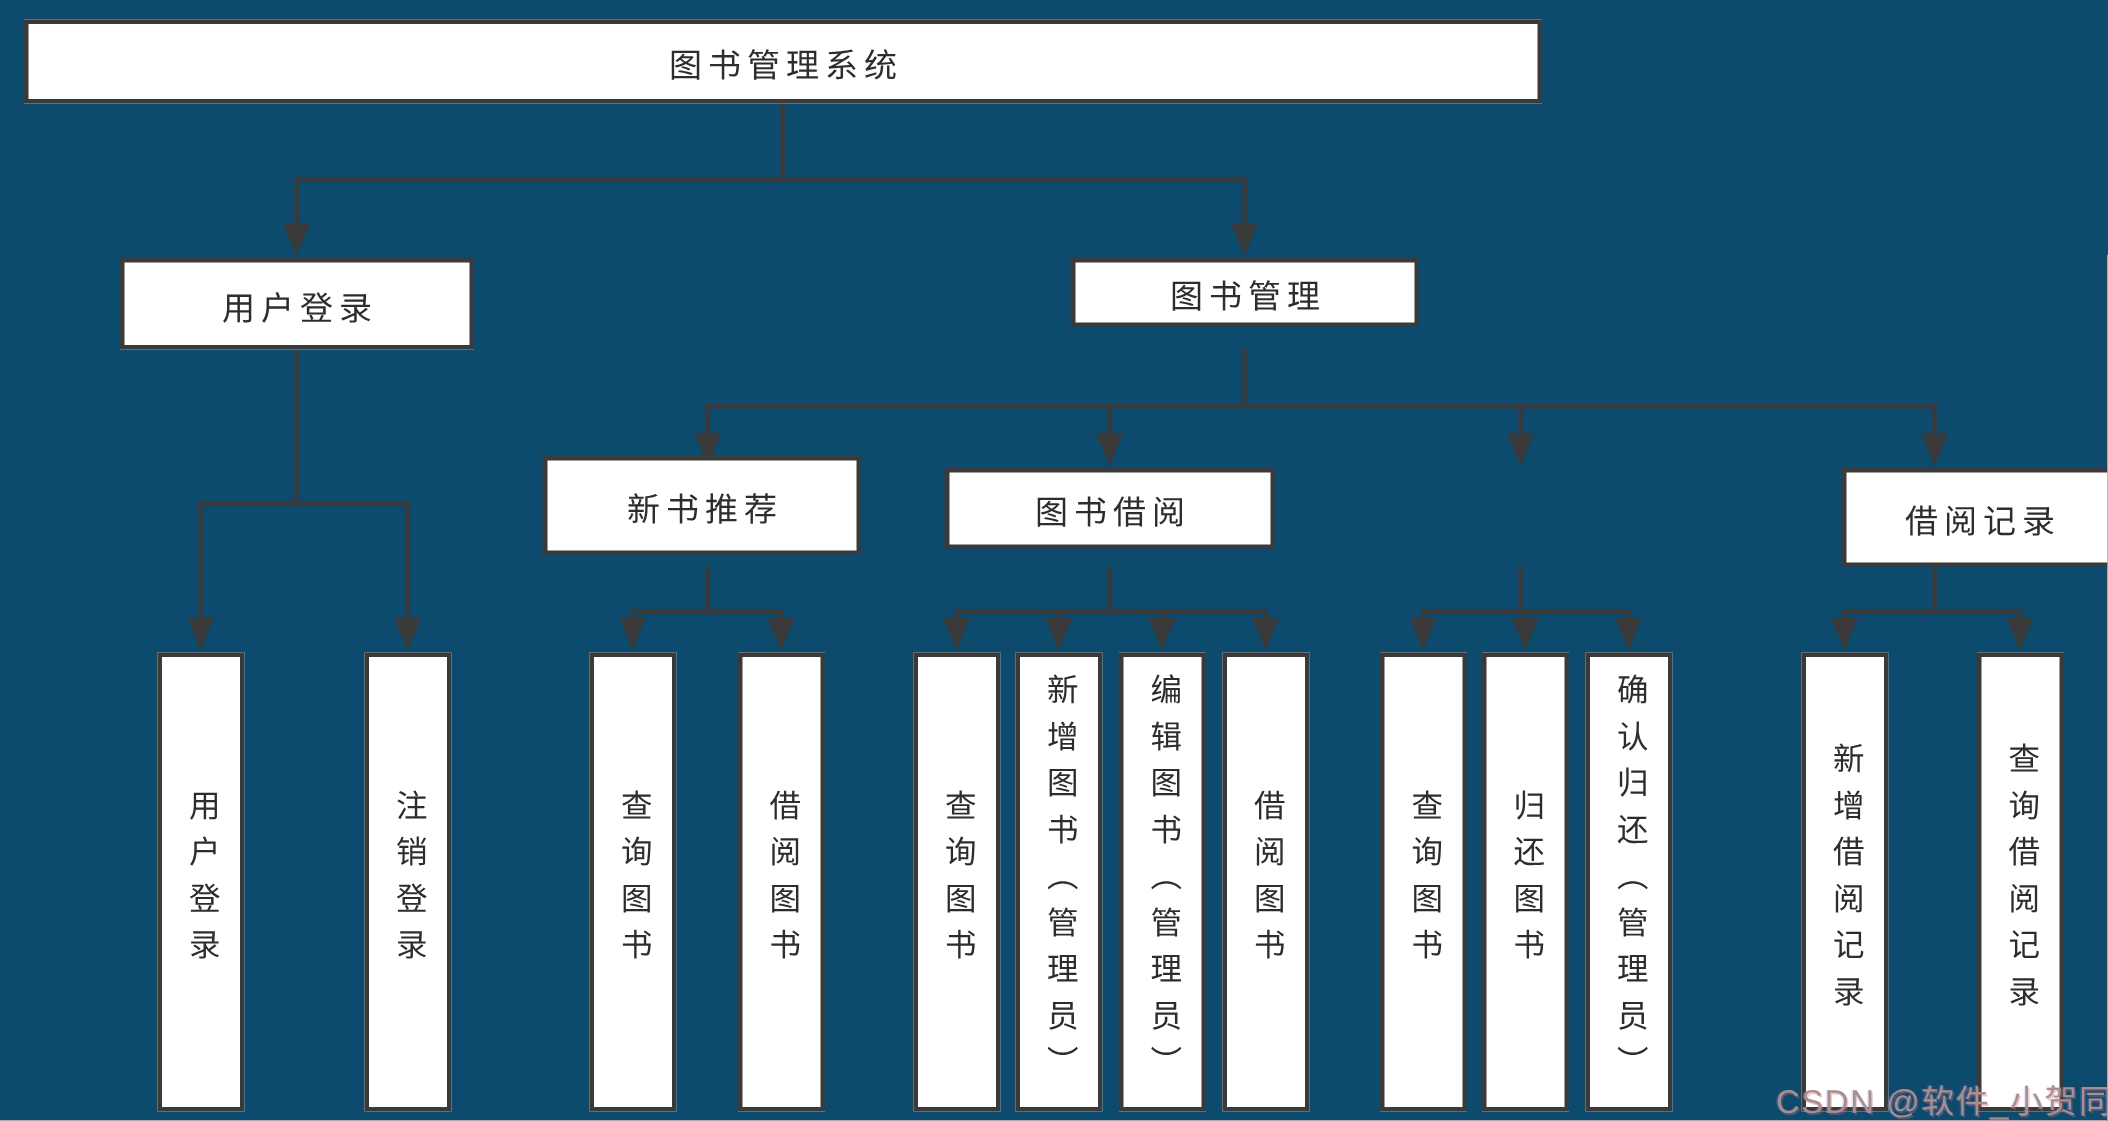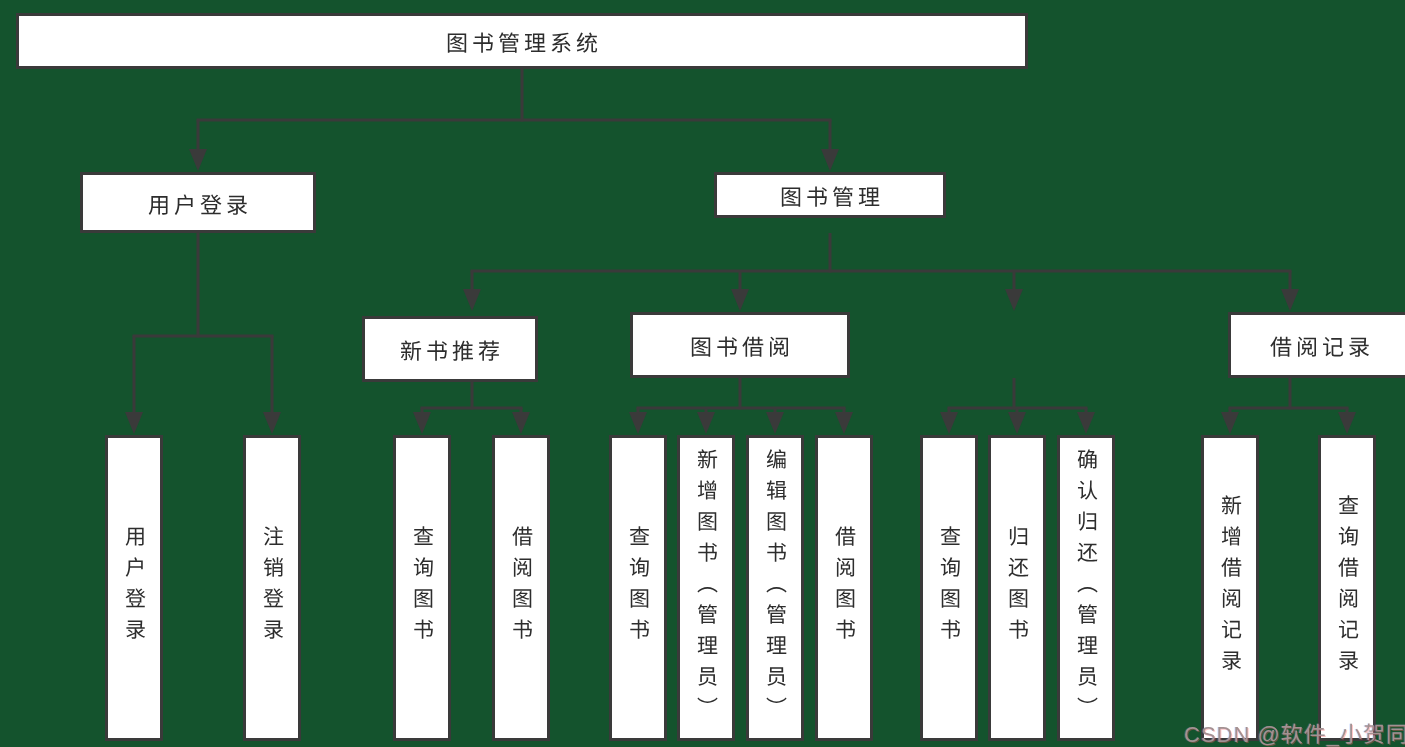--- a/index.html
+++ b/index.html
@@ -5,21 +5,21 @@
   html, body {
     margin: 0;
     padding: 0;
     background: #ffffff;
     font-family: "Liberation Sans", "DejaVu Sans", sans-serif;
   }
   #canvas {
     position: relative;
     width: 1405px;
     height: 747px;
-    background: #14532d;
+    background: #0c4a6e;
     overflow: hidden;
   }
   #connectors {
     position: absolute;
     left: 0;
     top: 0;
     pointer-events: none;
   }
   .node {
     position: absolute;
@@ -127,22 +127,22 @@
       <polygon points="1221,412 1239,412 1230,434"></polygon>
       <polygon points="1338,412 1356,412 1347,434"></polygon>
     </g>
   </svg>
 
   <div class="node h" style="left:16px; top:13px; width:1012px; height:56px;">图书管理系统</div>
 
   <div class="node h" style="left:80px; top:172px; width:236px; height:61px;">用户登录</div>
   <div class="node h" style="left:714px; top:172px; width:232px; height:46px;">图书管理</div>
 
-  <div class="node h" style="left:362px; top:316px; width:176px; height:66px;">新书推荐</div>
-  <div class="node h" style="left:630px; top:312px; width:220px; height:66px;">图书借阅</div>
+  <div class="node h" style="left:362px; top:304px; width:212px; height:66px;">新书推荐</div>
+  <div class="node h" style="left:630px; top:312px; width:220px; height:54px;">图书借阅</div>
   <div class="node h" style="left:1228px; top:312px; width:184px; height:66px;">借阅记录</div>
 
   <div class="node v" style="left:105px; top:435px; width:58px; height:306px;">用户登录</div>
   <div class="node v" style="left:243px; top:435px; width:58px; height:306px;">注销登录</div>
 
   <div class="node v" style="left:393px; top:435px; width:58px; height:306px;">查询图书</div>
   <div class="node v" style="left:492px; top:435px; width:58px; height:306px;">借阅图书</div>
 
   <div class="node v" style="left:609px; top:435px; width:58px; height:306px;">查询图书</div>
   <div class="node v" style="left:677px; top:435px; width:58px; height:306px;">新增图书（管理员）</div>

